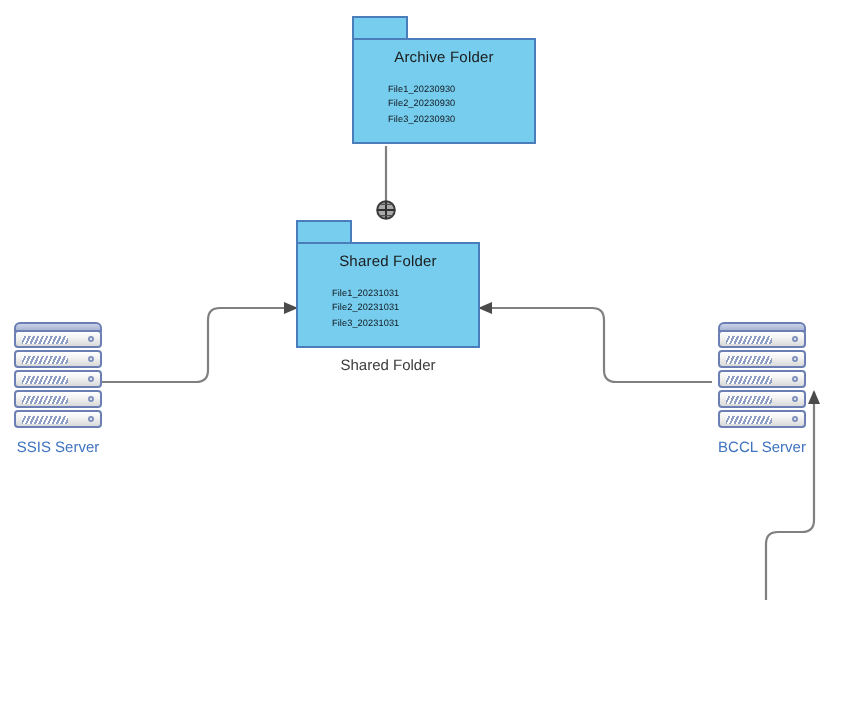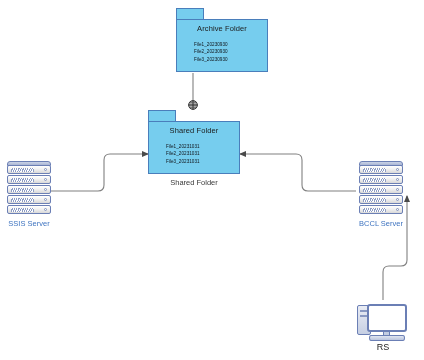--- a/index.html
+++ b/index.html
@@ -302,24 +302,14 @@
       <div class="vents"></div>
       <div class="led"></div>
     </div>
     <div class="rack" style="top:44px;">
       <div class="vents"></div>
       <div class="led"></div>
     </div>
     <div class="server-label">SSIS Server</div>
   </div>
 
-  <div class="workstation" style="left:355px; top:300px;">
-    <div class="tower">
-      <div class="slot" style="top:4px;"></div>
-      <div class="slot" style="top:9px;"></div>
-    </div>
-    <div class="monitor"></div>
-    <div class="neck"></div>
-    <div class="base"></div>
-    <div class="ws-label">RS</div>
-  </div>
 
 </div>
 
 </body></html>

